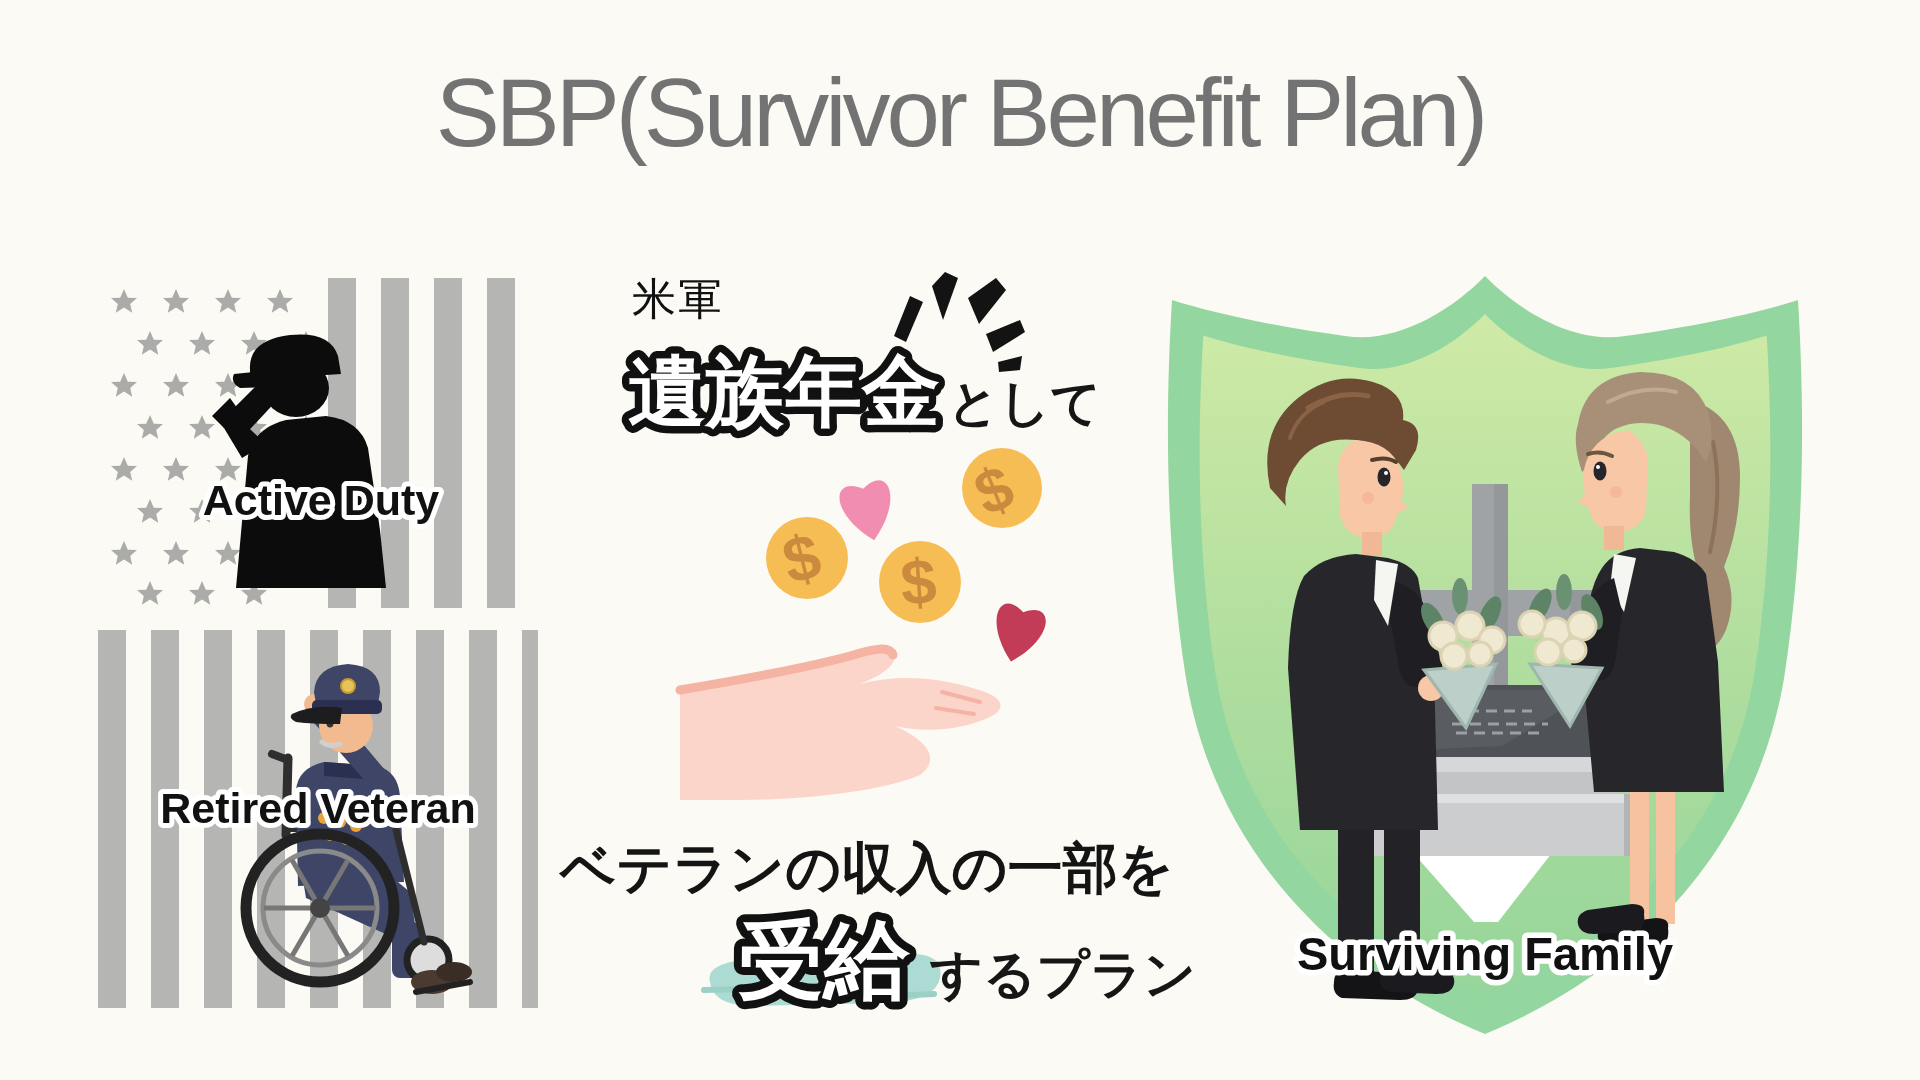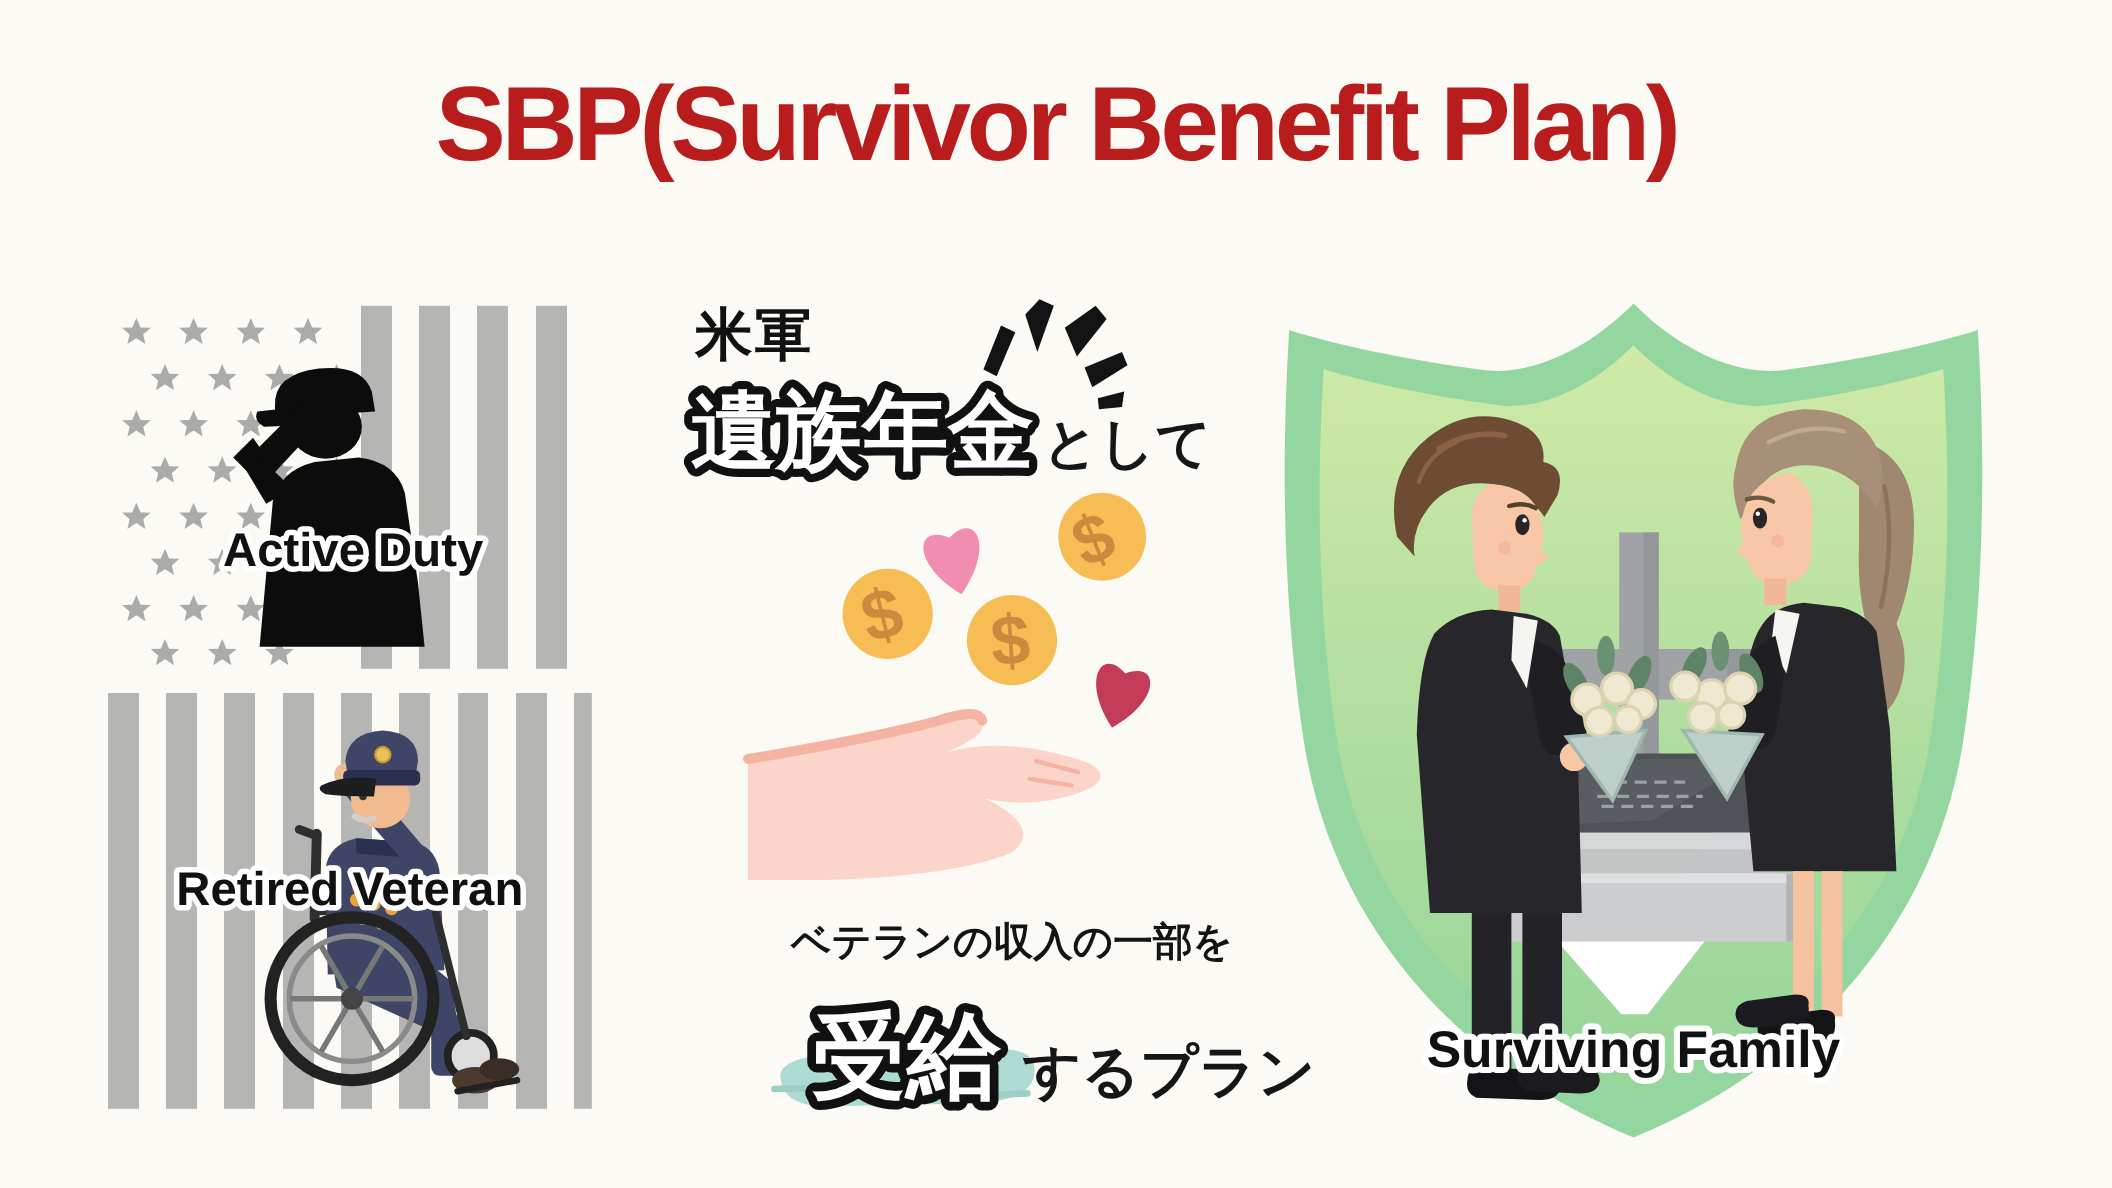--- a/index.html
+++ b/index.html
@@ -1,37 +1,37 @@
 <!DOCTYPE html>
 <html><head>
 <meta charset="utf-8">
 <style>
   html,body{margin:0;padding:0;background:#FCFAF4;}
   .stage{position:relative;width:1920px;height:1080px;overflow:hidden;
          background:#FCFAF4;font-family:"Liberation Sans","DejaVu Sans",sans-serif;color:#111;}
   .abs{position:absolute;}
-  .title{left:0;top:58px;width:1920px;text-align:center;font-size:96px;font-weight:bold;
-         letter-spacing:-4px;color:#b91c1c;}
+  .title{left:0;top:58px;width:1920px;text-align:center;font-size:96px;font-weight:normal;
+         letter-spacing:-4px;color:#737373;}
   
   .flag{left:98px;top:278px;width:440px;height:732px;}
   .canton{left:0;top:0;width:230px;height:330px;}
   .stripes-top{left:230px;top:0;width:210px;height:330px;
       background:repeating-linear-gradient(90deg,#a6a6a6 0 28px,rgba(0,0,0,0) 28px 53px);opacity:.82;}
   .stripes-bottom{left:0;top:352px;width:440px;height:378px;
       background:repeating-linear-gradient(90deg,#a6a6a6 0 28px,rgba(0,0,0,0) 28px 53px);opacity:.82;}
   .soldier{left:108px;top:48px;width:235px;height:262px;}
   .label-active{left:28px;top:190px;width:390px;height:64px;}
   .veteran{left:130px;top:352px;width:255px;height:375px;}
   .label-retired{left:8px;top:498px;width:424px;height:64px;}
   
-  .kicker{left:632px;top:270px;font-size:52px;font-weight:bold;letter-spacing:2px;}
+  .kicker{left:632px;top:270px;font-size:44px;font-weight:normal;letter-spacing:2px;}
   .pension-line{left:626px;top:334px;width:580px;height:106px;}
   .sparkle{left:880px;top:270px;width:150px;height:112px;}
   .money{left:680px;top:440px;width:400px;height:360px;}
-  .desc{left:560px;top:832px;width:720px;text-align:center;font-size:36px;font-weight:bold;color:#141414;}
+  .desc{left:560px;top:832px;width:720px;font-size:55px;font-weight:bold;color:#141414;}
   .receive-line{left:698px;top:886px;width:540px;height:152px;}
   
   .family{left:1150px;top:270px;width:670px;height:778px;}
   svg{display:block;overflow:visible;}
 </style>
 </head>
 <body>
 
 <div class="stage">
 

